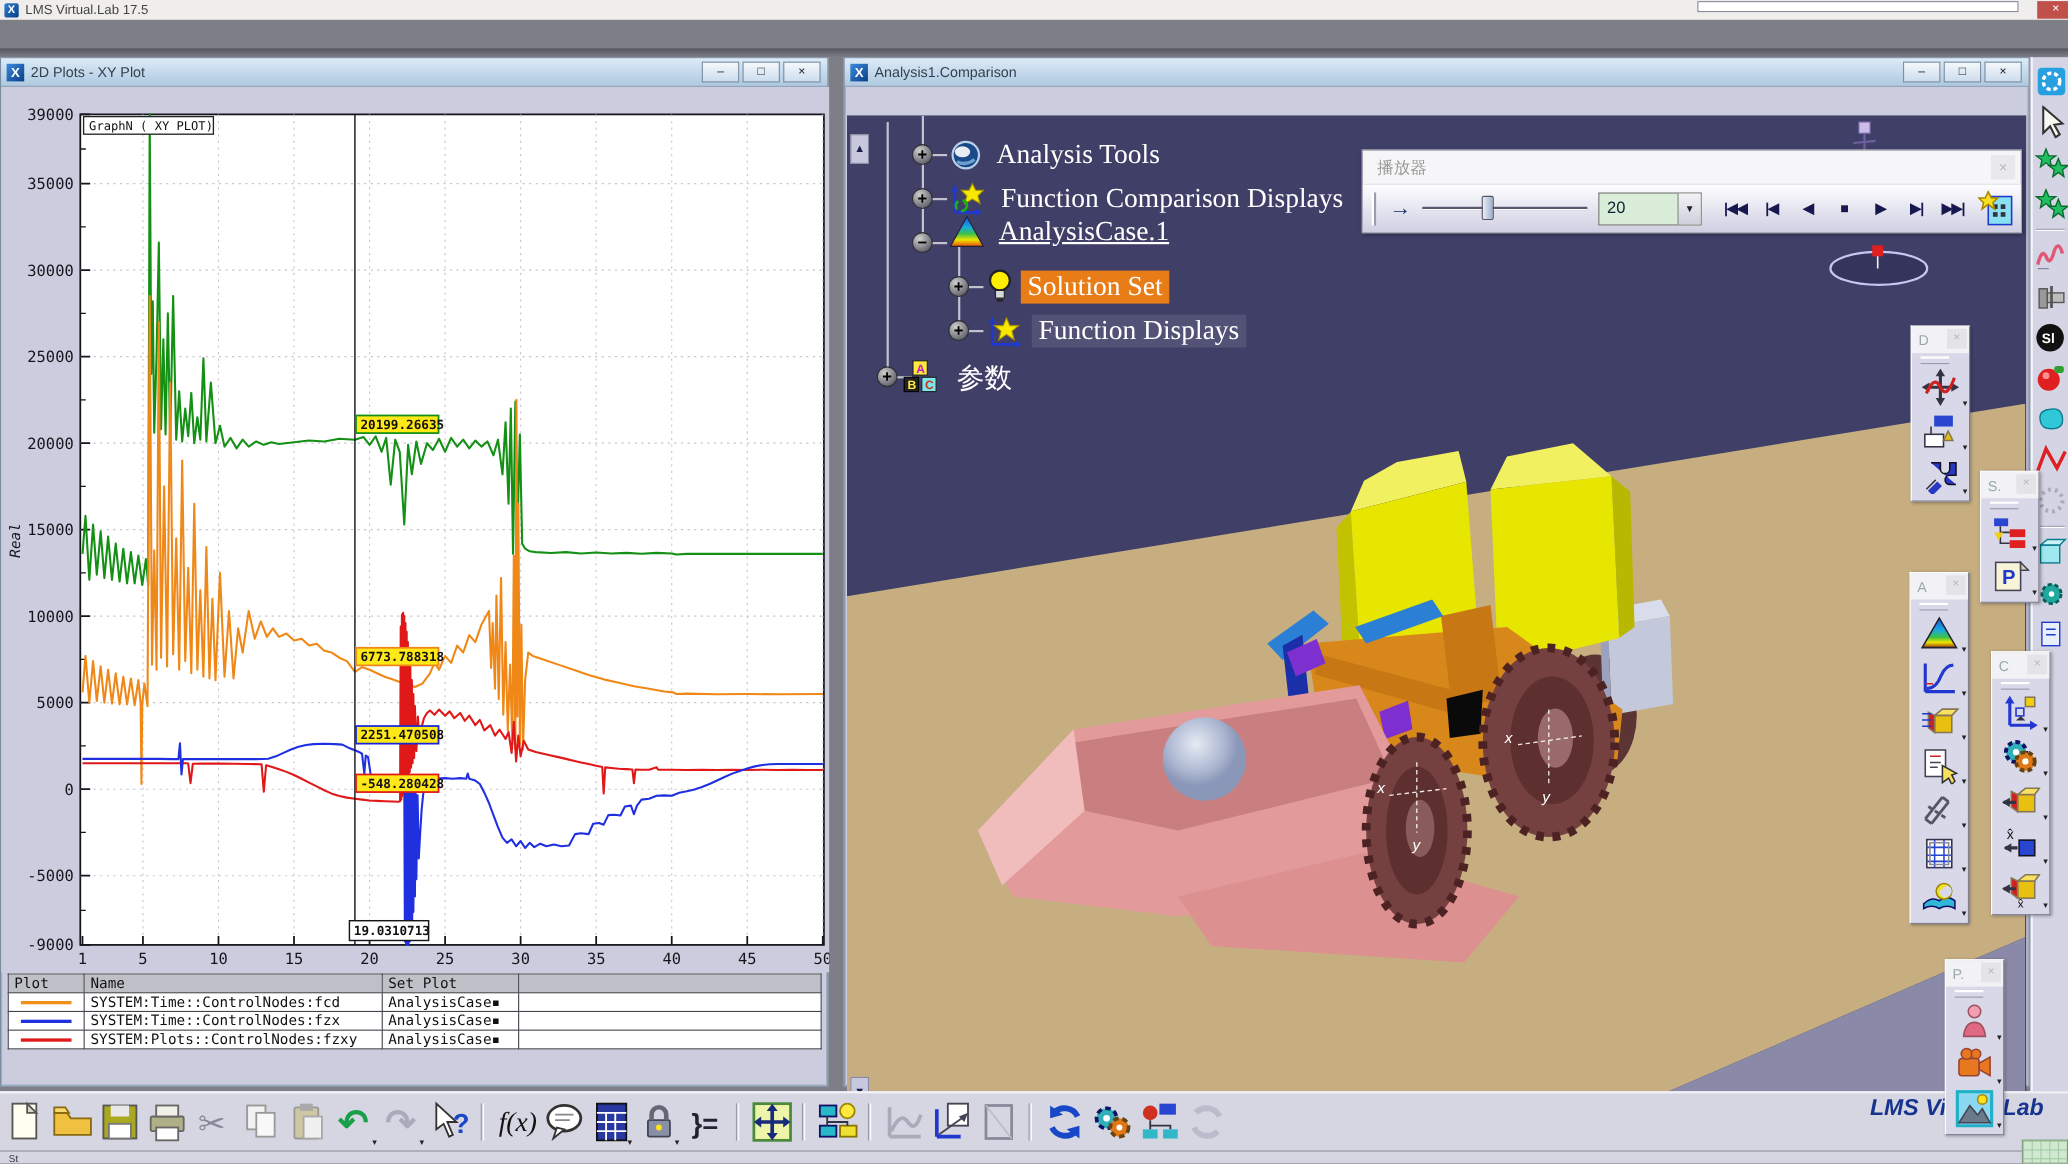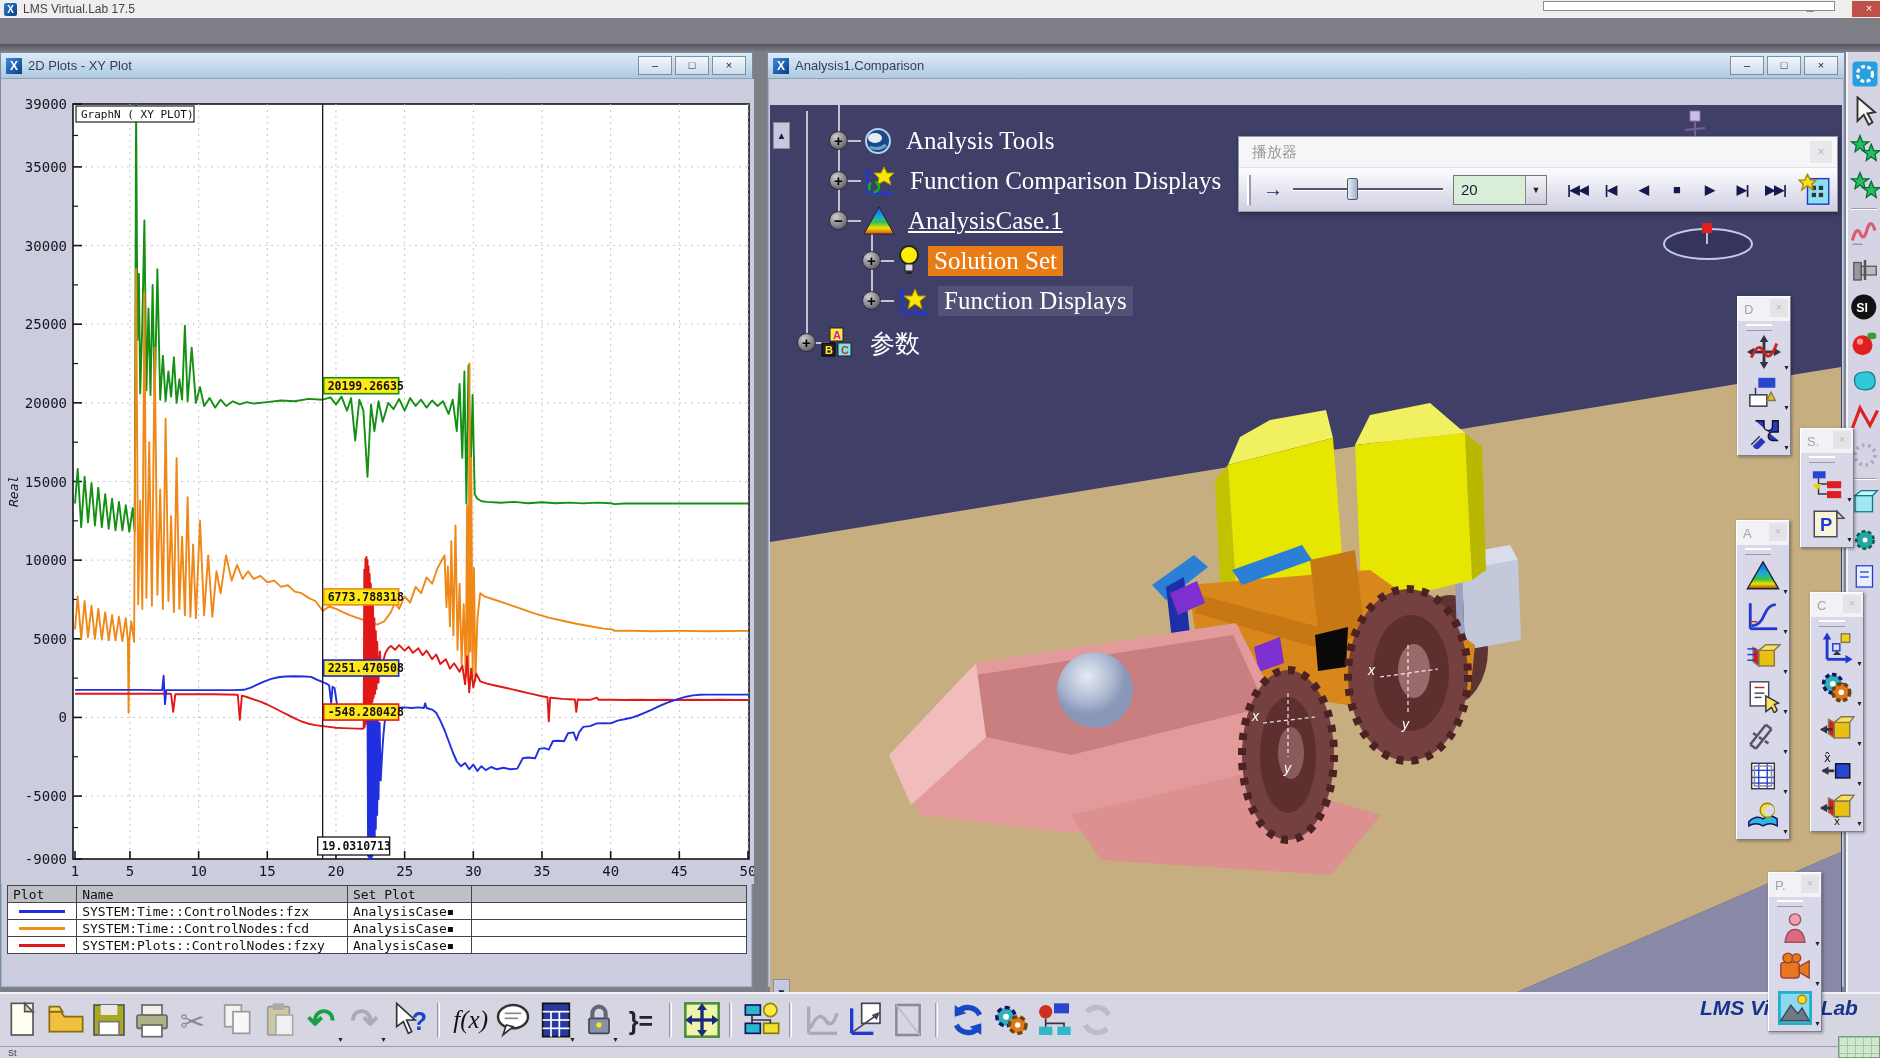--- a/index.html
+++ b/index.html
@@ -246,31 +246,31 @@
             <tr id="legend-head">
               <th style="width: 68px;">Plot</th>
               <th style="width: 266px;">Name</th>
               <th style="width: 122px;">Set Plot</th>
               <th style="width: 270px;"></th>
             </tr>
           </thead>
         <tbody id="legend-body">
             <tr>
               <td>
-                <div class="legswatch" style="background: rgb(32, 48, 224);"></div>
+                <div class="legswatch" style="background: rgb(240, 144, 24);"></div>
               </td>
-              <td>SYSTEM:Time::ControlNodes:fzx</td>
+              <td>SYSTEM:Time::ControlNodes:fcd</td>
               <td>AnalysisCase▪</td>
               <td></td>
             </tr>
             <tr>
               <td>
-                <div class="legswatch" style="background: rgb(240, 144, 24);"></div>
+                <div class="legswatch" style="background: rgb(32, 48, 224);"></div>
               </td>
-              <td>SYSTEM:Time::ControlNodes:fcd</td>
+              <td>SYSTEM:Time::ControlNodes:fzx</td>
               <td>AnalysisCase▪</td>
               <td></td>
             </tr>
             <tr>
               <td>
                 <div class="legswatch" style="background: rgb(224, 24, 24);"></div>
               </td>
               <td>SYSTEM:Plots::ControlNodes:fzxy</td>
               <td>AnalysisCase▪</td>
               <td></td>
@@ -393,21 +393,21 @@
                   <polygon points="6,3 9,9 3,9" fill="#2038d0"></polygon>
                   <polygon points="31,28 25,25 25,31" fill="#2038d0"></polygon>
                   <polygon points="22,2 25,8 32,8 27,13 29,20 22,16 15,20 17,13 12,8 19,8" fill="#f8e800" stroke="#a89000"></polygon>
                   <circle cx="12" cy="22" r="5" fill="none" stroke="#18b018" stroke-width="2.5" stroke-dasharray="8,4"></circle>
                 </svg>
               </span>
               <span class="tlabel">Function Comparison Displays</span>
             </div>
             <div class="tline" style="left: 77px; top: 115px; width: 14px; height: 2px;"></div>
             <div class="expander" style="left: 59px; top: 106px;">−</div>
-            <div class="treerow tree-underline" style="left: 92px; top: 99px;">
+            <div class="treerow tree-underline" style="left: 92px; top: 89px;">
               <span style="margin-right: 6px; display: flex;">
                 <svg width="34" height="32">
                   <polygon points="17,2 32,29 2,29" fill="url(#tri2)" stroke="#223"></polygon>
                   <defs>
                     <linearGradient id="tri2" x1="0" y1="0" x2="0" y2="1">
                       <stop offset="0%" stop-color="#1b54d8"></stop>
                       <stop offset="35%" stop-color="#19a8e0"></stop>
                       <stop offset="58%" stop-color="#3cc244"></stop>
                       <stop offset="78%" stop-color="#efe400"></stop>
                       <stop offset="100%" stop-color="#e04a10"></stop>

